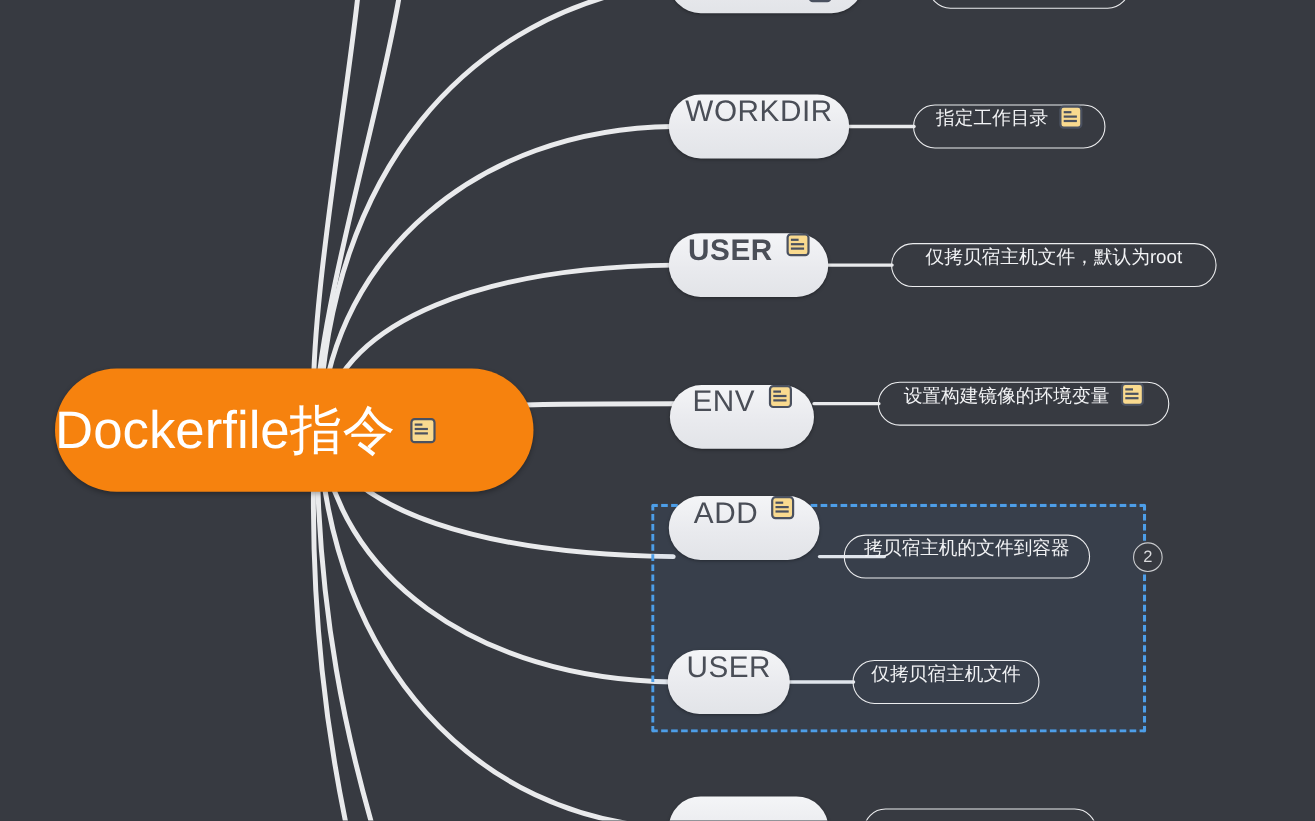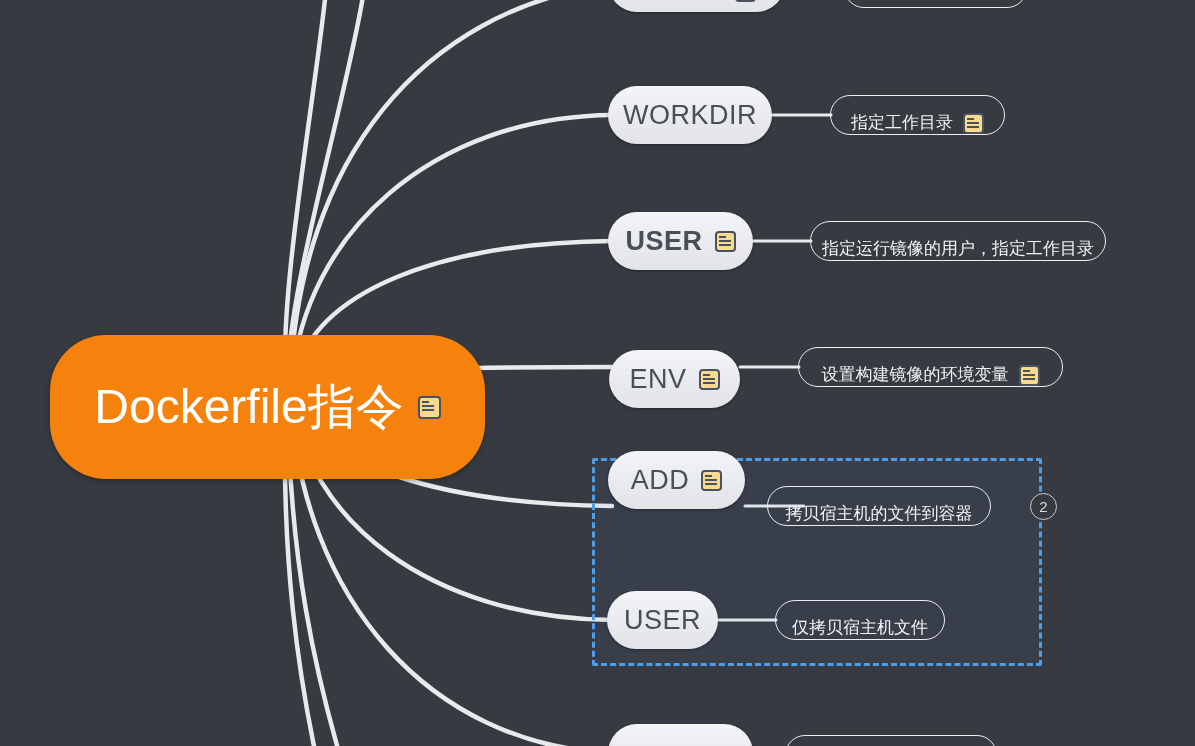--- a/index.html
+++ b/index.html
@@ -8,34 +8,34 @@
     background:#373A41;
     font-family:"Liberation Sans","DejaVu Sans",sans-serif;
   }
   #lines{position:absolute;left:0;top:0;z-index:0;}
   .branch{stroke:#E9EAEC;stroke-width:4.5;fill:none;stroke-linecap:round;}
   .connector{stroke:#E9EAEC;stroke-width:3;fill:none;stroke-linecap:round;}
 
   .topic{
     position:absolute;height:58px;border-radius:29px;z-index:2;
     background:linear-gradient(180deg,#F4F5F7 0%,#E9EAEE 55%,#E2E4E8 100%);
-    color:#4A4E57;display:flex;align-items:center;justify-content:center;gap:12px;
+    color:#4A4E57;display:flex;justify-content:center;gap:12px;
     font-size:27px;letter-spacing:.5px;box-shadow:0 1px 3px rgba(0,0,0,.35);
     white-space:nowrap;
   }
   .child{
     position:absolute;height:40px;border-radius:21px;z-index:2;box-sizing:border-box;
     border:1.5px solid #ECEDEF;color:#F2F3F5;
-    display:flex;align-items:flex-end;justify-content:center;gap:10px;
+    display:flex;align-items:flex-start;justify-content:center;gap:10px;
     font-size:17px;white-space:nowrap;
   }
   .root{
-    position:absolute;left:50px;top:335px;width:435px;height:144px;border-radius:56px;z-index:3;
+    position:absolute;left:50px;top:335px;width:435px;height:112px;border-radius:56px;z-index:3;
     background:#F6820E;color:#FFFFFF;
-    display:flex;align-items:center;justify-content:center;gap:14px;
+    display:flex;align-items:center;justify-content:flex-start;gap:14px;
     font-size:48px;white-space:nowrap;box-shadow:0 2px 5px rgba(0,0,0,.3);
   }
   .note{
     width:21px;height:21px;background:#F9DA8F;border:2px solid #4A5160;border-radius:4px;
     position:relative;flex:0 0 auto;box-sizing:border-box;
   }
   .note::before{content:"";position:absolute;left:2px;top:3px;width:7px;height:2px;background:#4A5160;}
   .note::after{content:"";position:absolute;left:2px;top:7px;width:12px;height:2px;background:#4A5160;box-shadow:0 4px 0 #4A5160;}
   .note.big{width:23px;height:23px;}
 
@@ -105,21 +105,21 @@
 <div class="child c-workdir">
   <span>指定工作目录</span>
   <span class="note"></span>
 </div>
 
 <div class="topic t-user">
   <span>USER</span>
   <span class="note"></span>
 </div>
 <div class="child c-user">
-  <span>指定运行镜像的用户，指定工作目录</span>
+  <span>仅拷贝宿主机文件，默认为root</span>
 </div>
 
 <div class="topic t-env">
   <span>ENV</span>
   <span class="note"></span>
 </div>
 <div class="child c-env">
   <span>设置构建镜像的环境变量</span>
   <span class="note"></span>
 </div>

